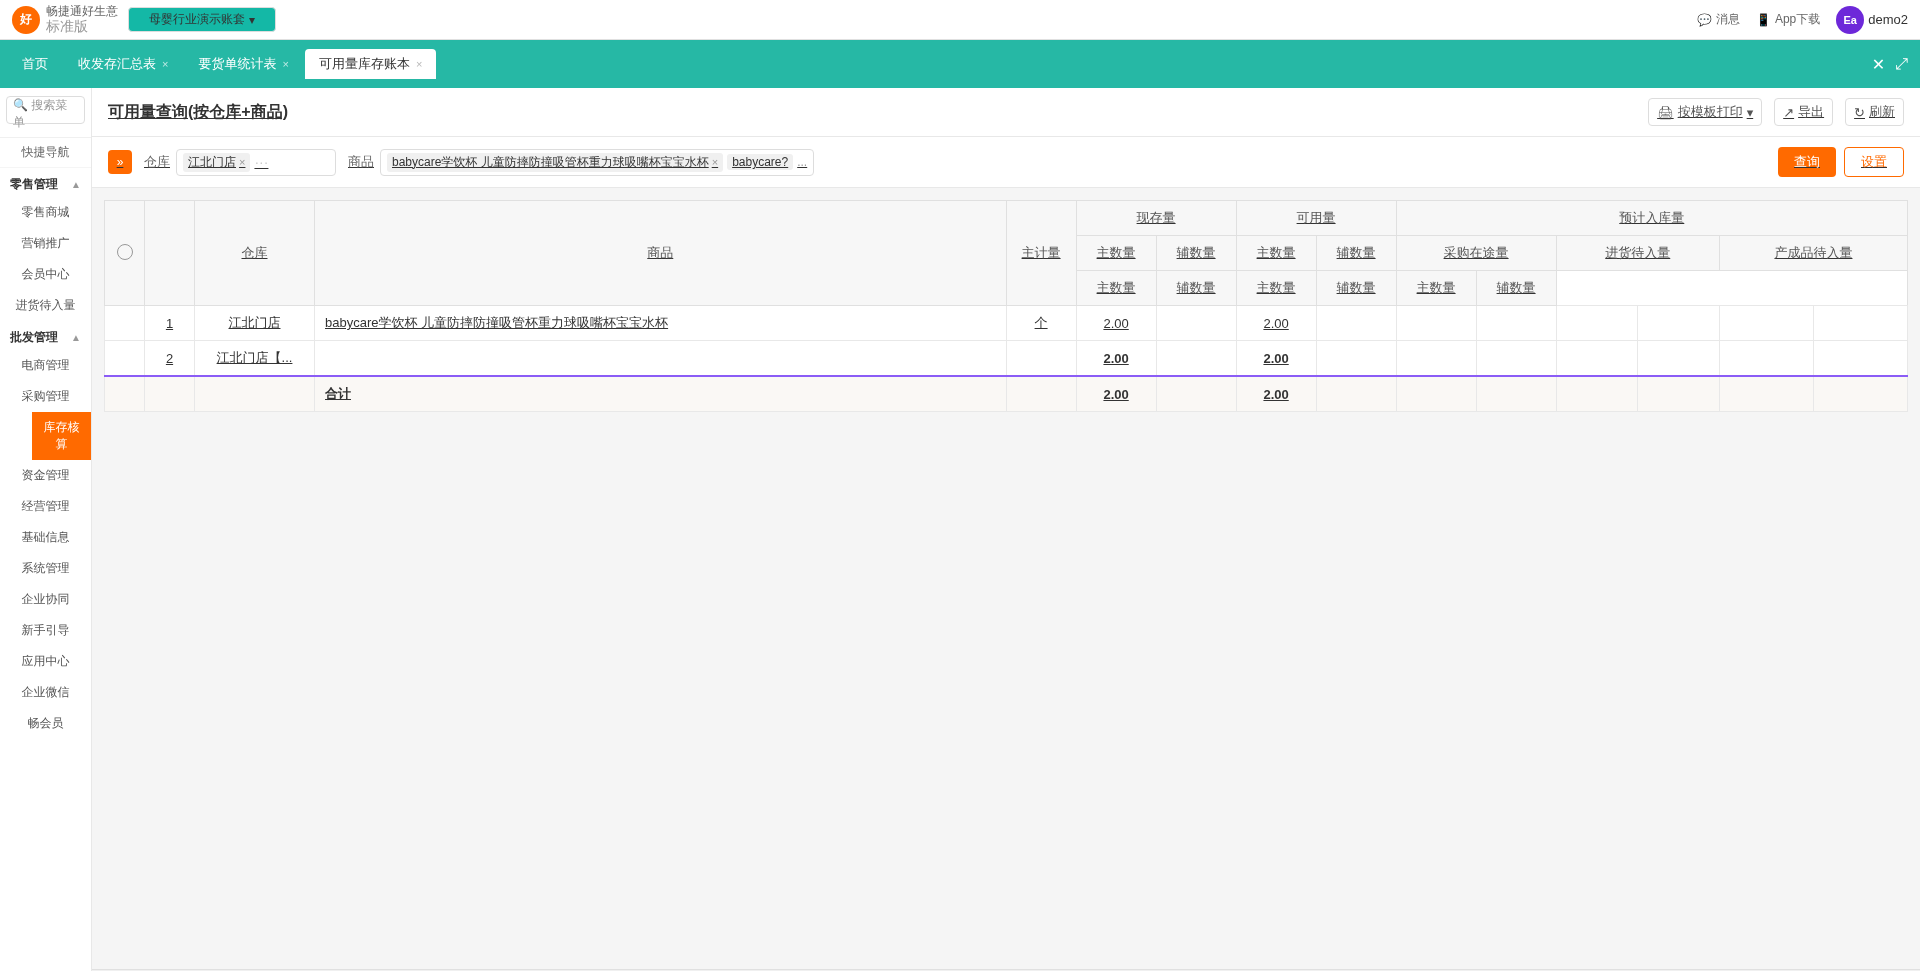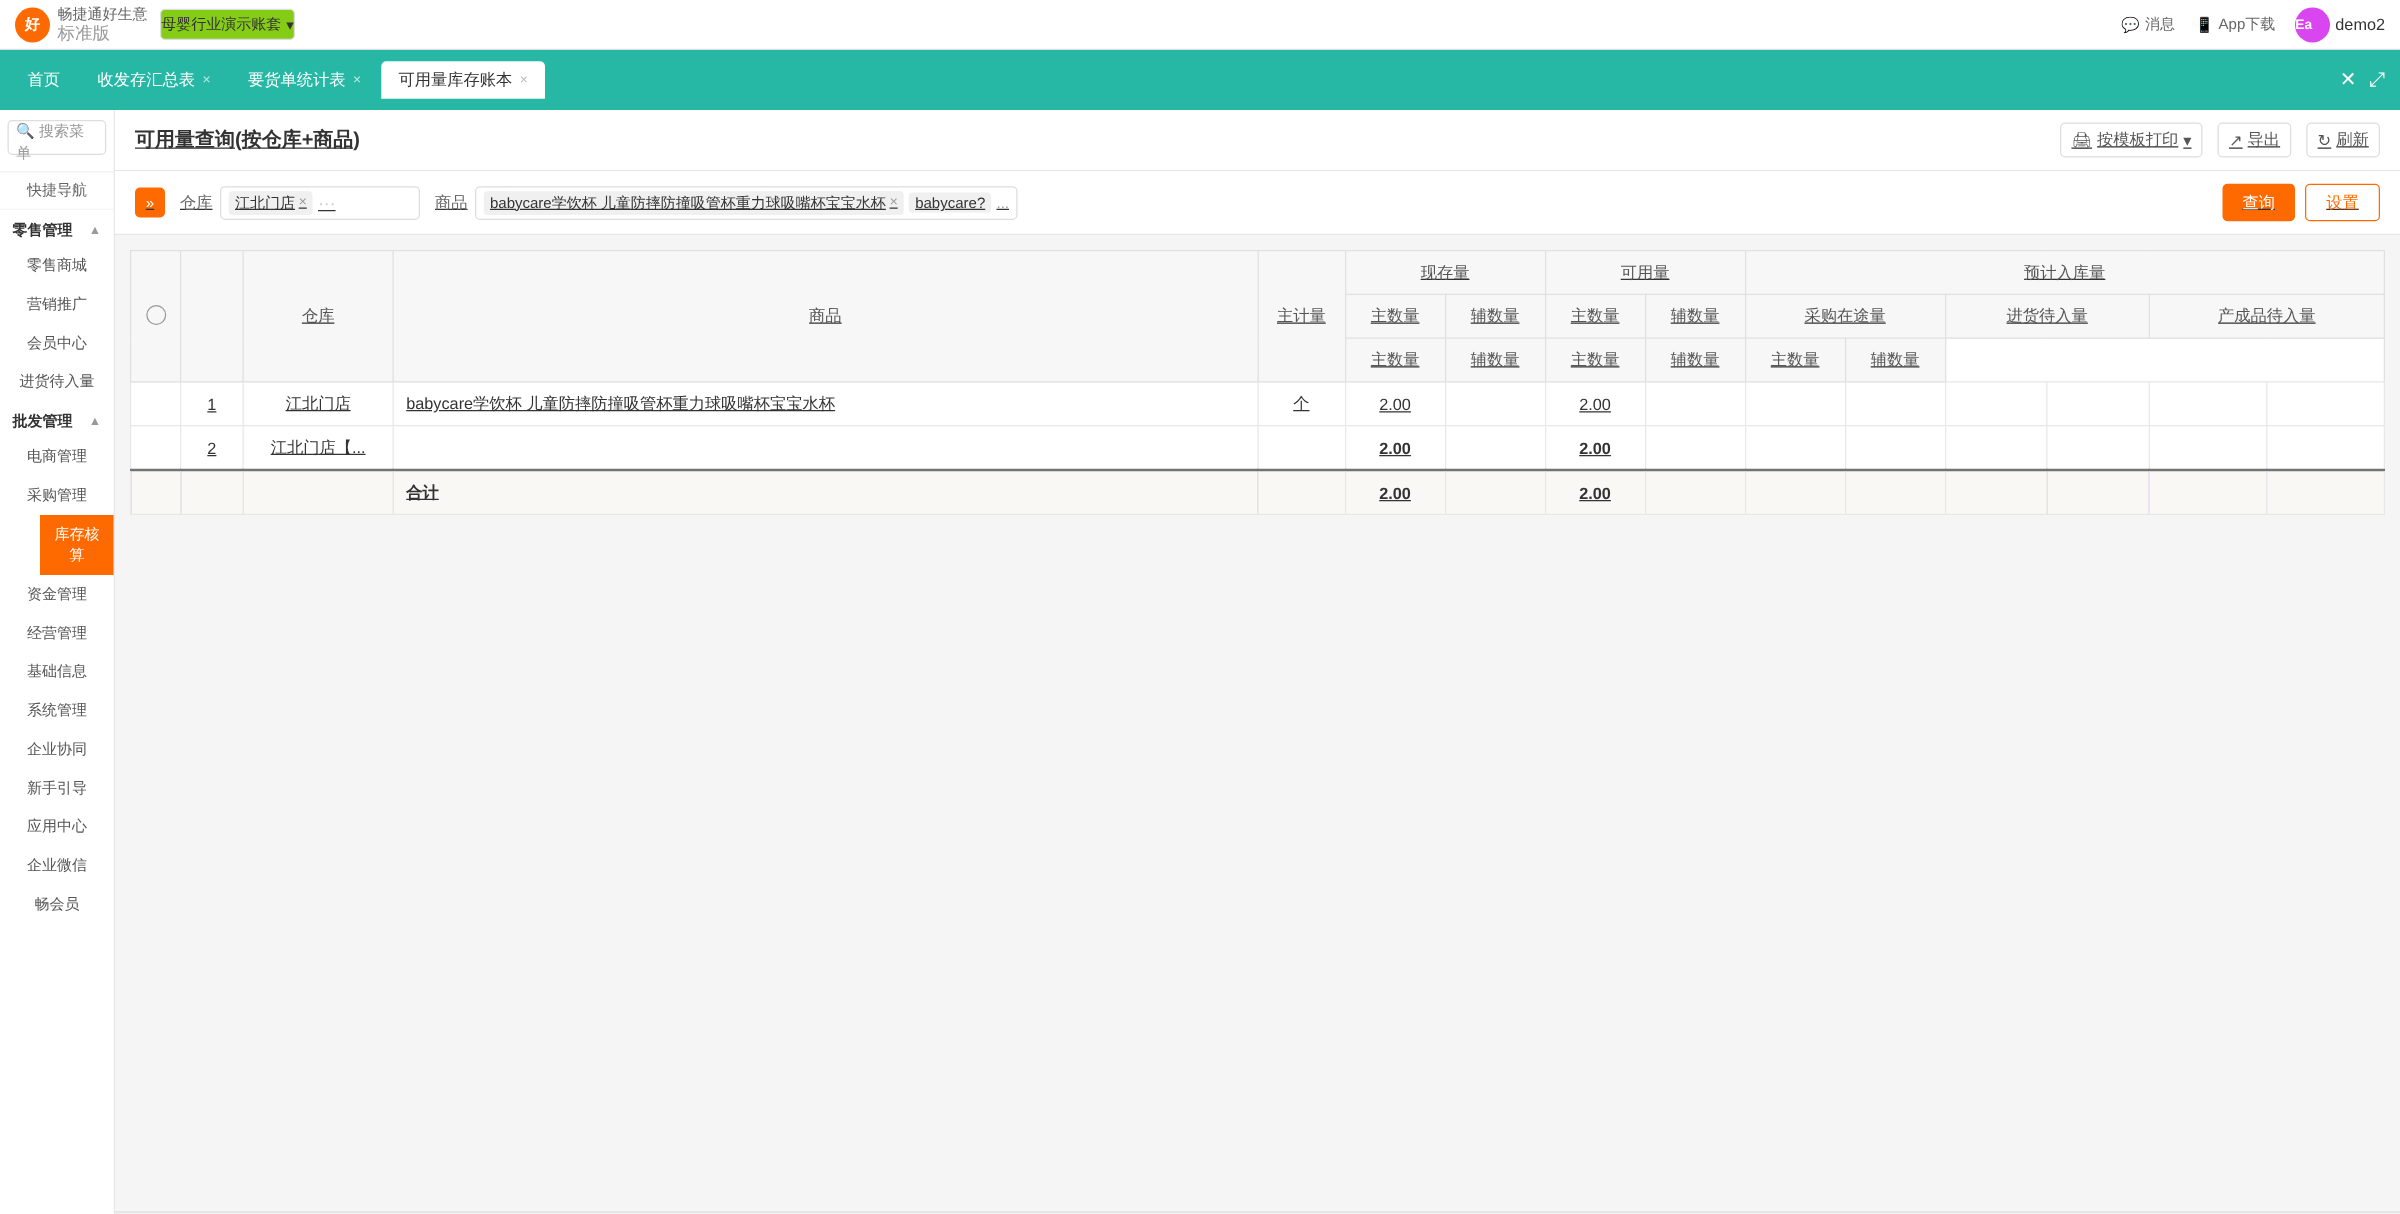--- a/index.html
+++ b/index.html
@@ -42,47 +42,47 @@
       color: #666;
       line-height: 1.2;
     }
     .logo-text .sub { color: #999; font-size: 14px; }
     .industry-select {
       display: flex;
       align-items: center;
       gap: 4px;
       border: 1px solid #ddd;
       border-radius: 4px;
-      padding: 3px 0;
+      padding: 3px 20px;
       font-size: 12px;
       color: #333;
-      background: #84cc16;
+      background: #14b8a6;
       cursor: pointer;
     }
     .top-header-right {
       display: flex;
       align-items: center;
       gap: 16px;
     }
     .header-action {
       display: flex;
       align-items: center;
       gap: 4px;
       color: #666;
       font-size: 12px;
       cursor: pointer;
     }
     .user-avatar {
       width: 28px;
       height: 28px;
       border-radius: 50%;
-      background: #d946ef;
-      display: flex;
-      align-items: center;
-      justify-content: flex-start;
+      background: #6d28d9;
+      display: flex;
+      align-items: center;
+      justify-content: center;
       color: white;
       font-size: 11px;
       font-weight: bold;
     }
     .user-name { font-size: 13px; color: #333; }
 
     
     .nav-tabs {
       height: 48px;
       background: #26b8a5;
@@ -350,21 +350,21 @@
     .col-warehouse { width: 120px; }
     .col-unit { width: 70px; }
     .col-num { width: 80px; }
     .th-span-header {
       background: #f0f0f0;
     }
 
     
     .table-footer {
       background: #8b5cf6;
-      border-top: 2px solid #737373;
+      border-top: 2px solid #8b5cf6;
     }
     .table-footer td {
       font-weight: bold;
       background: #faf8f5;
     }
 
     
     .scroll-bar-area {
       height: 14px;
       background: #f0f0f0;

